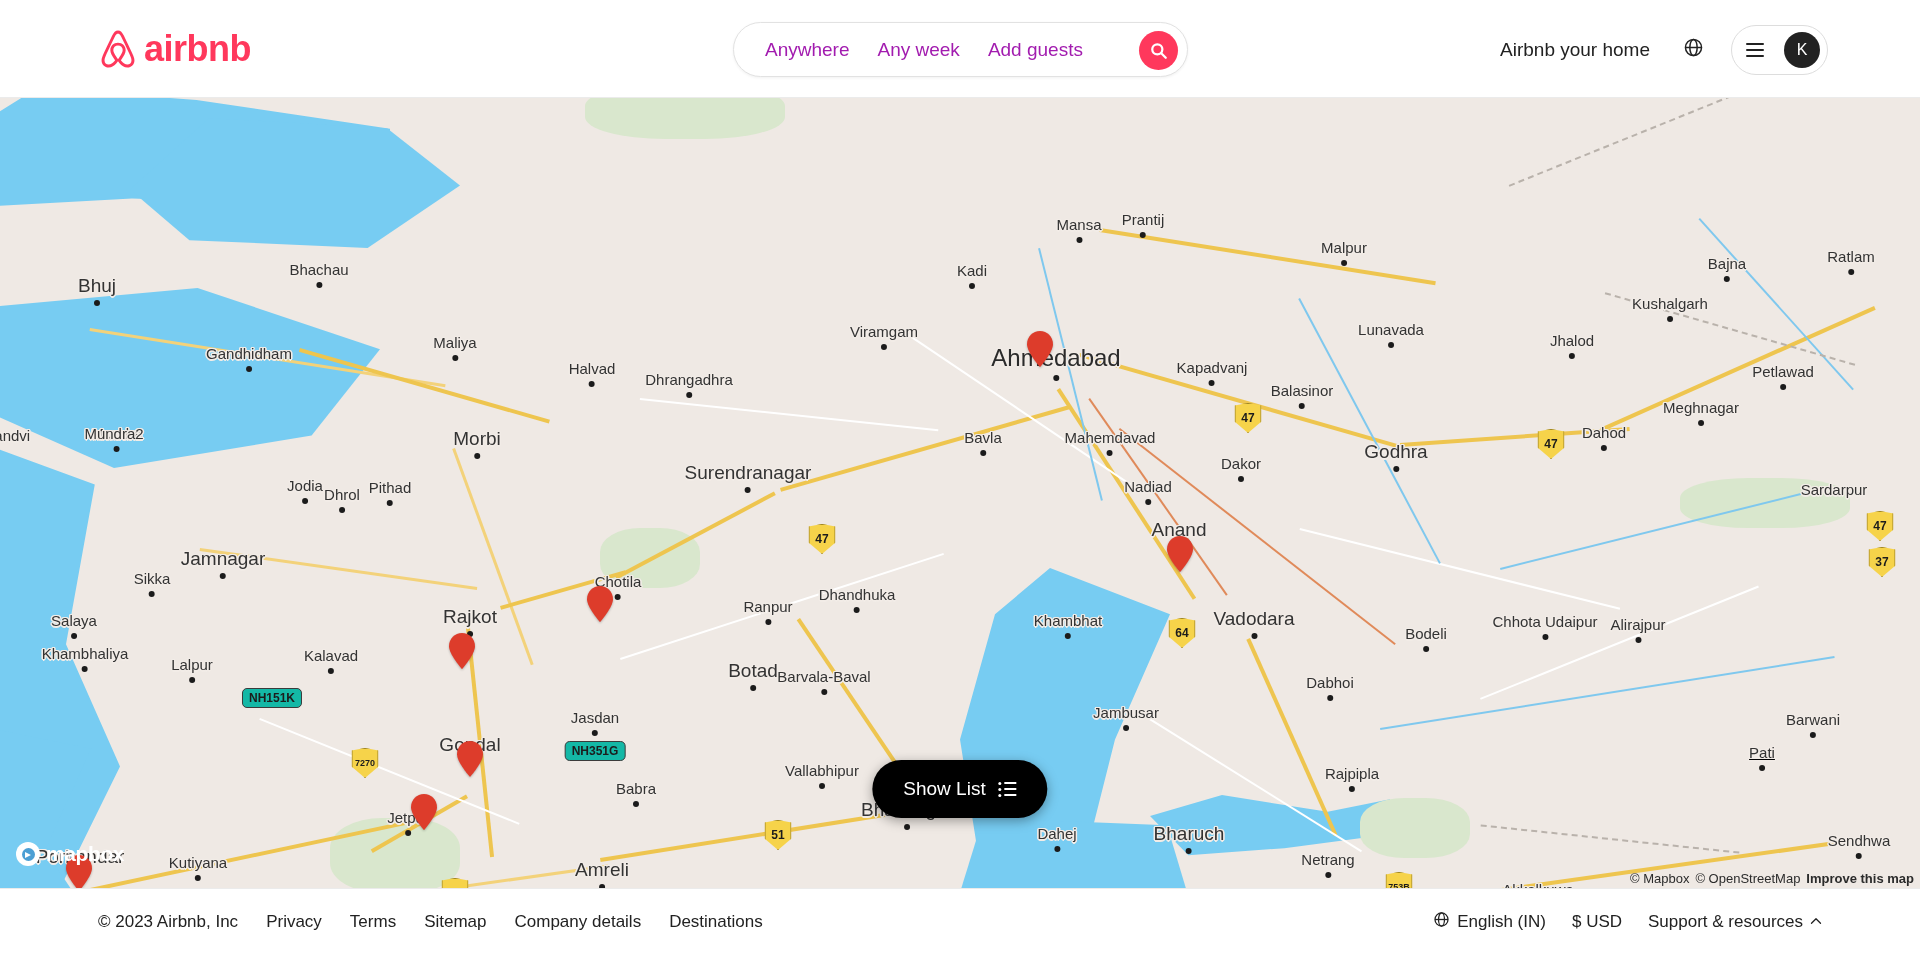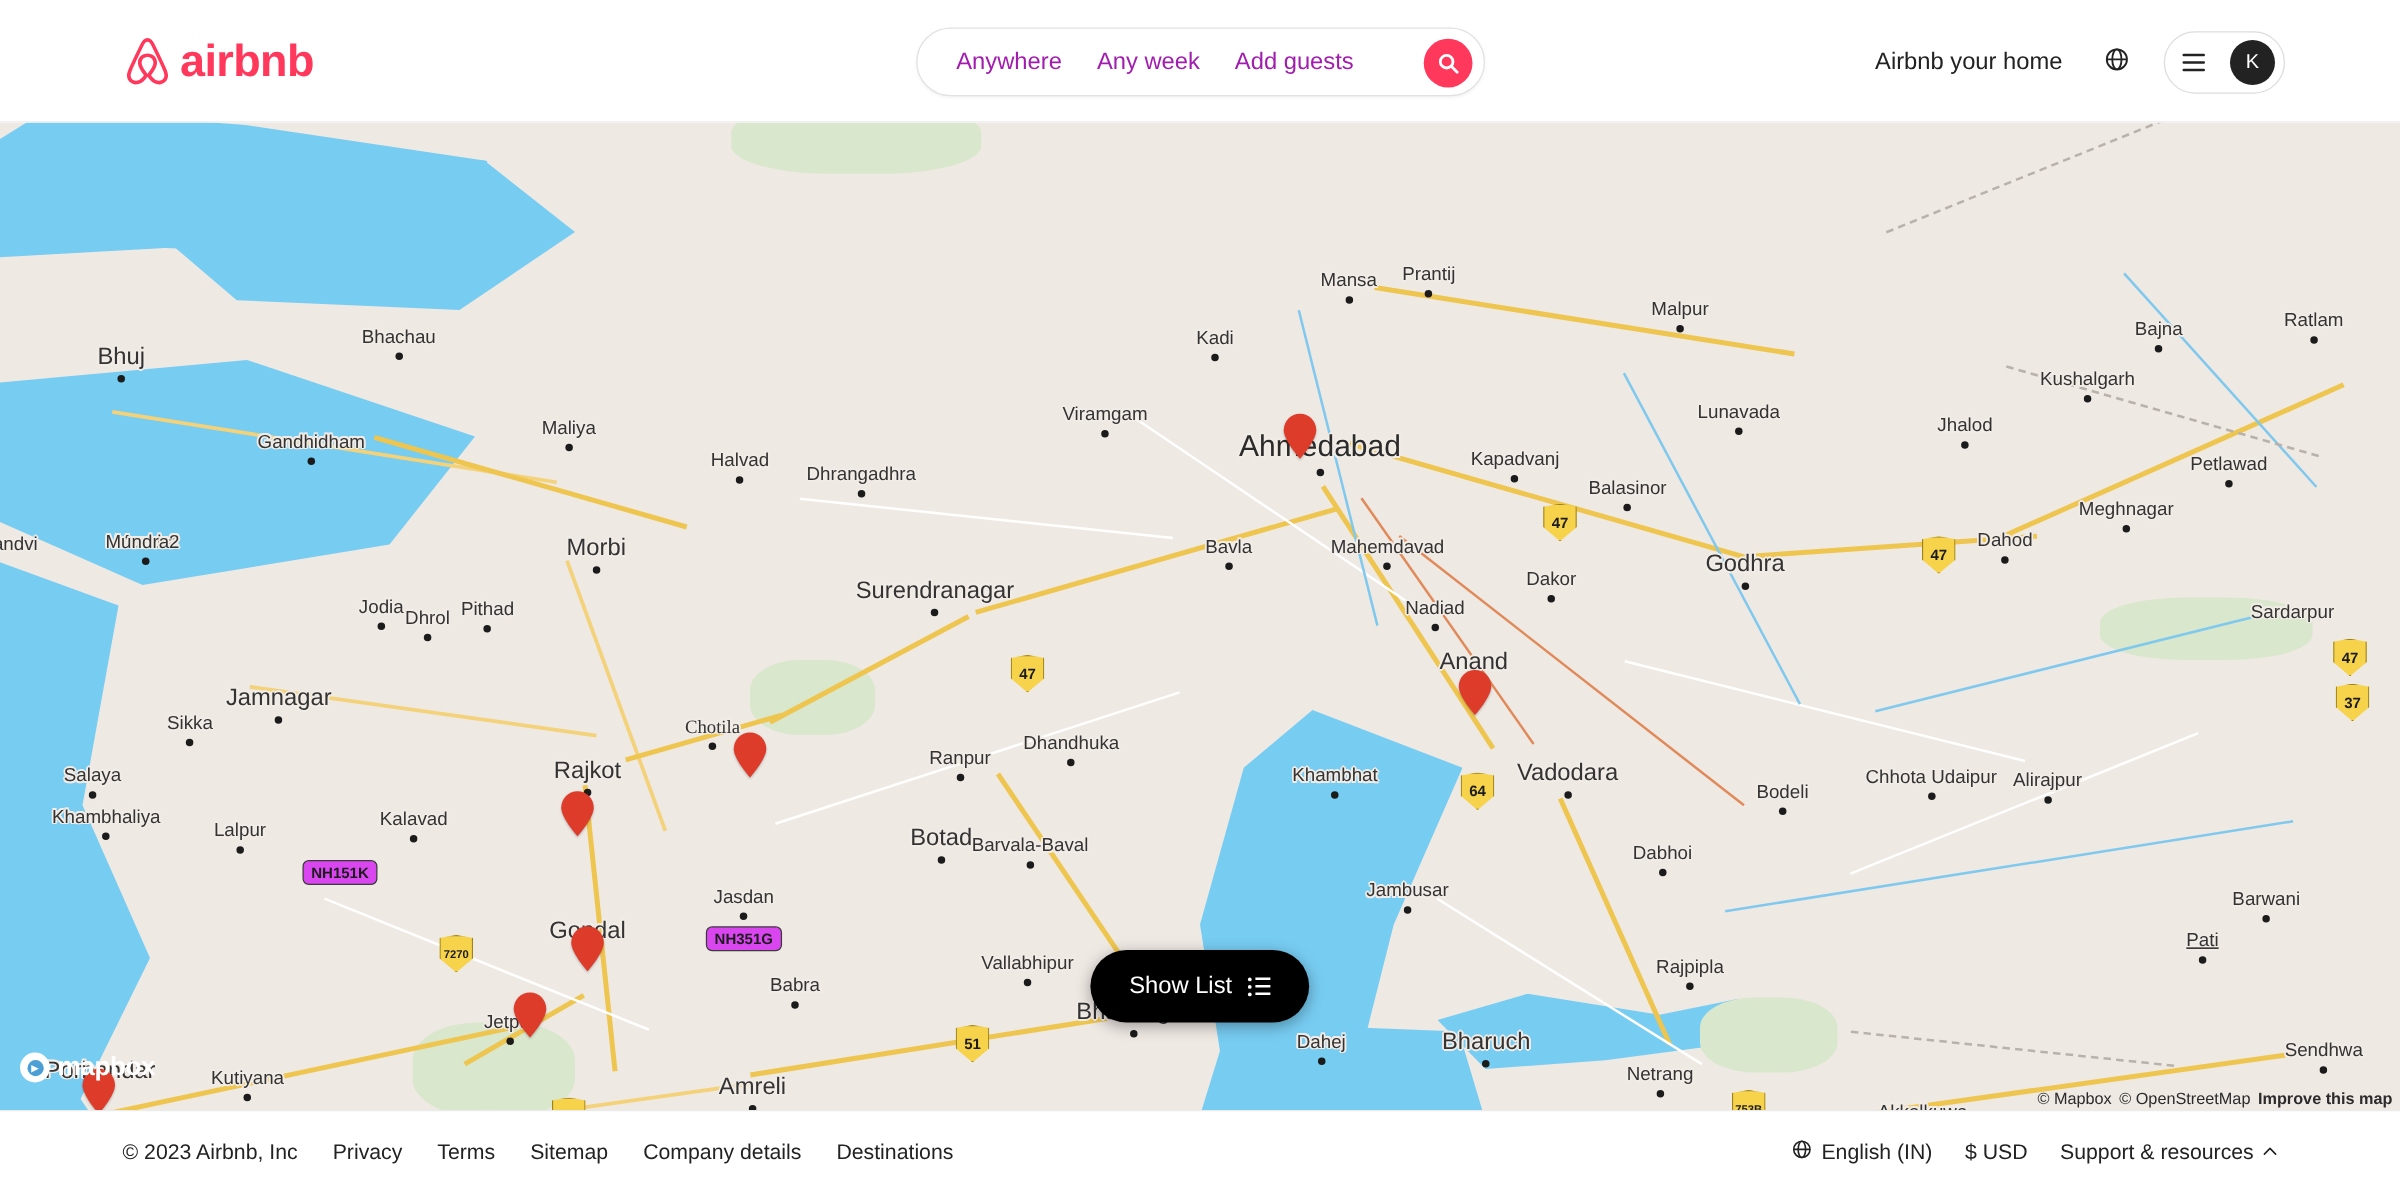--- a/index.html
+++ b/index.html
@@ -118,21 +118,21 @@
   .shield {
     position: absolute; transform: translate(-50%,-50%);
     width: 27px; height: 30px; background: #f6d34a;
     display: flex; align-items: center; justify-content: center;
     font-size: 12px; font-weight: 700; color: #1c1c1c;
     border: 1.5px solid #9c8322;
     clip-path: polygon(50% 0%, 100% 8%, 100% 62%, 50% 100%, 0% 62%, 0% 8%);
   }
   .nhshield {
     position: absolute; transform: translate(-50%,-50%);
-    padding: 2px 6px; background: #d946ef;
+    padding: 2px 6px; background: #14b8a6;
     border: 1.5px solid #3b3b3b; border-radius: 5px;
     font-size: 12px; font-weight: 700; color: #1c1c1c;
     white-space: nowrap;
   }
 
   .pin { position: absolute; transform: translate(-50%,-100%); cursor: pointer; }
   .pin svg { display: block; filter: drop-shadow(0 1px 1px rgba(0,0,0,0.25)); }
 
   .mapbox-logo {
     position: absolute; left: 16px; bottom: 22px;
@@ -355,21 +355,21 @@
           <div class="city " style="left: 1126px; top: 615px;"><span class="nm">Jambusar</span><span class="dot"></span></div>
           <div class="city " style="left: 1068px; top: 523px;"><span class="nm">Khambhat</span><span class="dot"></span></div>
           <div class="city " style="left: 1057px; top: 736px;"><span class="nm">Dahej</span><span class="dot"></span></div>
           <div class="city mid" style="left: 907px; top: 712px;"><span class="nm">Bhavnagar</span><span class="dot"></span></div>
           <div class="city " style="left: 822px; top: 673px;"><span class="nm">Vallabhipur</span><span class="dot"></span></div>
           <div class="city mid" style="left: 753px; top: 573px;"><span class="nm">Botad</span><span class="dot"></span></div>
           <div class="city " style="left: 824px; top: 579px;"><span class="nm">Barvala-Baval</span><span class="dot"></span></div>
           <div class="city " style="left: 768px; top: 509px;"><span class="nm">Ranpur</span><span class="dot"></span></div>
           <div class="city " style="left: 857px; top: 497px;"><span class="nm">Dhandhuka</span><span class="dot"></span></div>
           <div class="city mid" style="left: 748px; top: 375px;"><span class="nm">Surendranagar</span><span class="dot"></span></div>
-          <div class="city " style="left: 570px; top: 484px; font-family: Liberation Serif, serif;"><span class="nm">Chotila</span><span class="dot"></span></div>
+          <div class="city " style="left: 618px; top: 484px;"><span class="nm">Chotila</span><span class="dot"></span></div>
           <div class="city " style="left: 595px; top: 620px;"><span class="nm">Jasdan</span><span class="dot"></span></div>
           <div class="city " style="left: 636px; top: 691px;"><span class="nm">Babra</span><span class="dot"></span></div>
           <div class="city mid" style="left: 602px; top: 772px;"><span class="nm">Amreli</span><span class="dot"></span></div>
           <div class="city mid" style="left: 359px; top: 800px;"><span class="nm">Junagadh</span></div>
           <div class="city " style="left: 198px; top: 765px;"><span class="nm">Kutiyana</span><span class="dot"></span></div>
           <div class="city mid" style="left: 80px; top: 759px;"><span class="nm">Porbandar</span><span class="dot"></span></div>
           <div class="city mid" style="left: 470px; top: 647px;"><span class="nm">Gondal</span><span class="dot"></span></div>
           <div class="city " style="left: 408px; top: 720px;"><span class="nm">Jetpur</span><span class="dot"></span></div>
           <div class="city mid" style="left: 470px; top: 519px;"><span class="nm">Rajkot</span><span class="dot"></span></div>
           <div class="city " style="left: 331px; top: 558px;"><span class="nm">Kalavad</span><span class="dot"></span></div>

